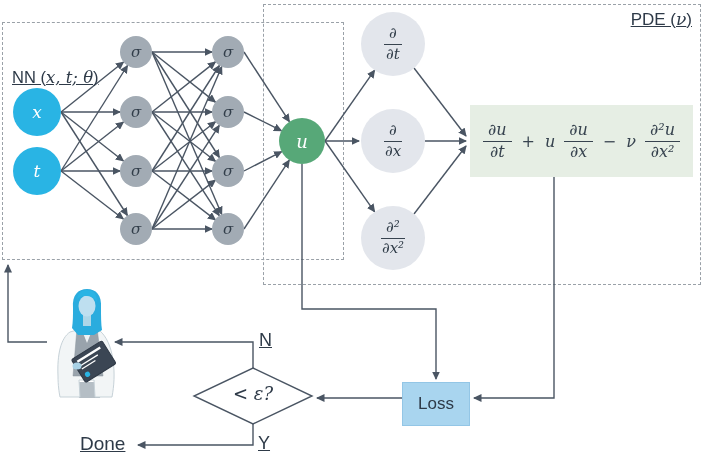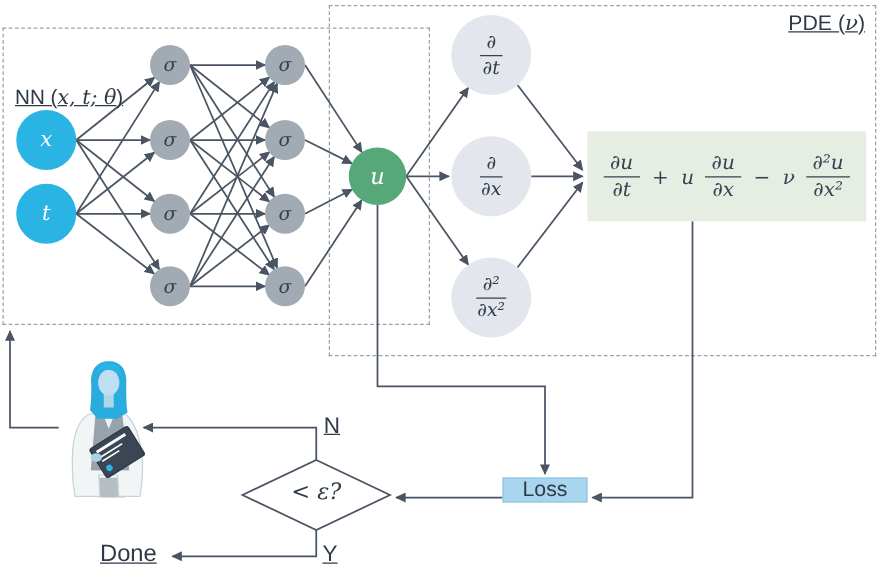--- a/index.html
+++ b/index.html
@@ -27,21 +27,21 @@
   .frac .num{padding:0 5px 1px;border-bottom:1.4px solid #37434f;}
   .frac .den{padding-top:1px;}
   .operator .frac{font-size:15px;}
   
   .equation-box{position:absolute;left:470px;top:105px;width:223px;height:72px;
     background:#e6eee4;display:flex;align-items:center;justify-content:center;
     gap:9px;z-index:2;color:#37434f;font-size:16px;}
   .equation-box .sym{font-family:"DejaVu Serif",serif;font-style:italic;}
   .equation-box .op{font-family:"DejaVu Serif",serif;font-style:normal;padding:0 1px;}
   
-  .loss-box{position:absolute;left:402px;top:382px;width:68px;height:20px;
+  .loss-box{position:absolute;left:402px;top:382px;width:68px;height:44px;
     background:#a9d5ef;border:1px solid #93c6e6;box-sizing:border-box;
     display:flex;align-items:center;justify-content:center;font-size:17px;z-index:2;}
   
   .lbl{position:absolute;z-index:3;white-space:nowrap;text-decoration:underline;}
   .serif-var{font-family:"DejaVu Serif",serif;font-style:italic;}
   .decision-text{position:absolute;left:213px;top:383px;width:80px;text-align:center;
     font-family:"DejaVu Serif",serif;font-style:italic;font-size:18px;z-index:3;}
 </style>
 </head>
 <body>

